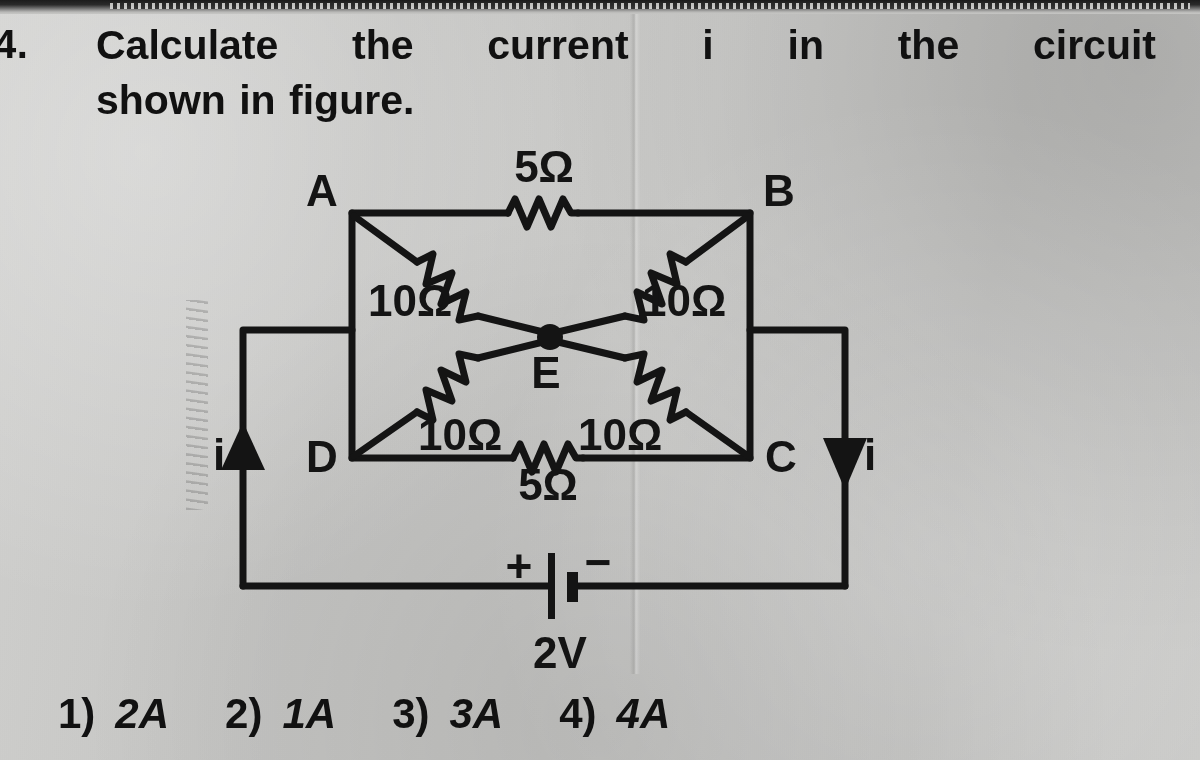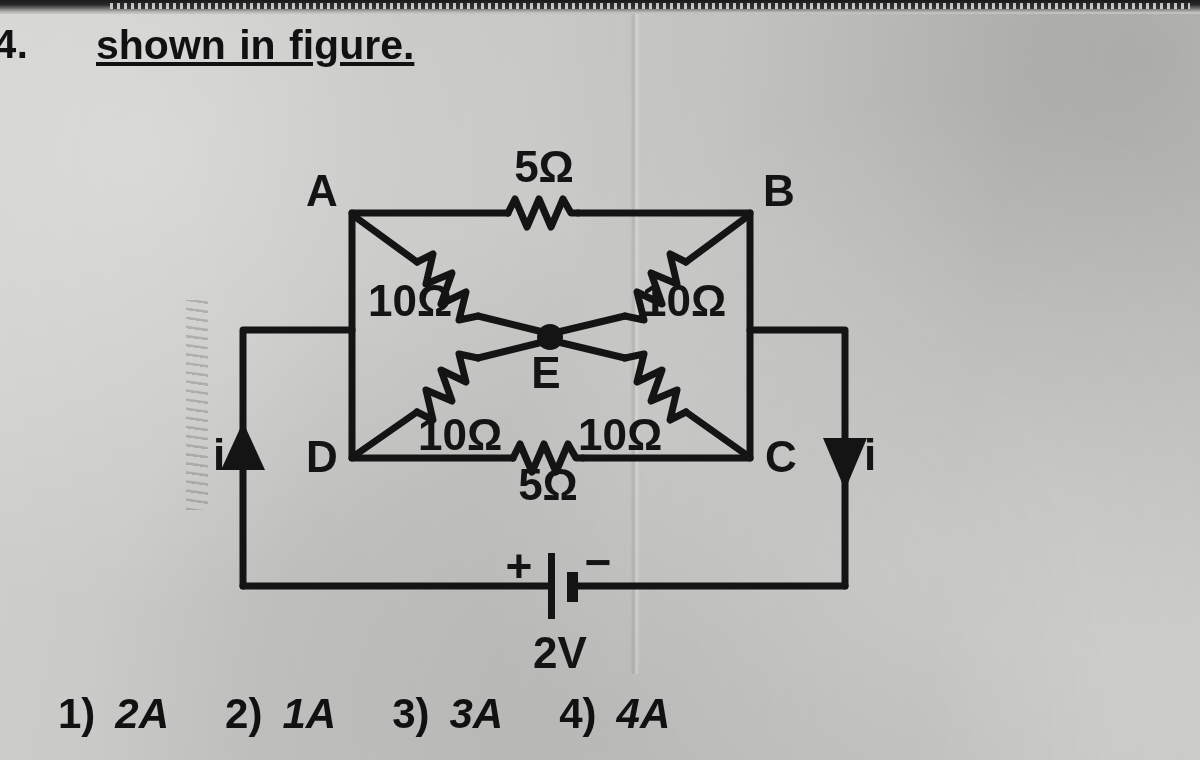--- a/index.html
+++ b/index.html
@@ -49,21 +49,21 @@
   .q-number{
     position:absolute;left:-6px;top:22px;
     font-size:40px;font-weight:700;letter-spacing:.5px;
   }
   .q-text{
     position:absolute;left:96px;top:18px;width:1060px;
     font-size:41px;font-weight:700;line-height:1.34;
     text-align:justify;text-align-last:justify;
     word-spacing:4px;
   }
-  .q-text .l2{ text-align-last:left; word-spacing:2px;text-decoration:underline;}
+  .q-text .l2{ text-align-last:left; word-spacing:2px;}
 
   #circuit{position:absolute;left:0;top:140px;}
 
   .options{
     position:absolute;left:58px;top:690px;width:1110px;
     display:flex;align-items:center;
     font-size:42px;font-weight:700;
   }
   .opt{display:flex;align-items:baseline;}
   .opt .num{margin-right:20px;}
@@ -77,20 +77,21 @@
 <div id="grain"></div>
 <div id="topband">
   <div class="dots"></div>
 </div>
 <div id="crease"></div>
 <div id="smudgeL"></div>
 
 <div class="q-number">4.</div>
 
 <div class="q-text">
+  <div class="l1">Calculate the current i in the circuit</div>
   <div class="l2">shown in figure.</div>
 </div>
 
 <svg id="circuit" width="1200" height="560" viewBox="0 0 1200 560">
 
   <g fill="none" stroke="#141414" stroke-width="7" stroke-linecap="round" stroke-linejoin="round">
 
     <path d="M352,73 L352,318"></path>
     <path d="M750,73 L750,318"></path>
 

